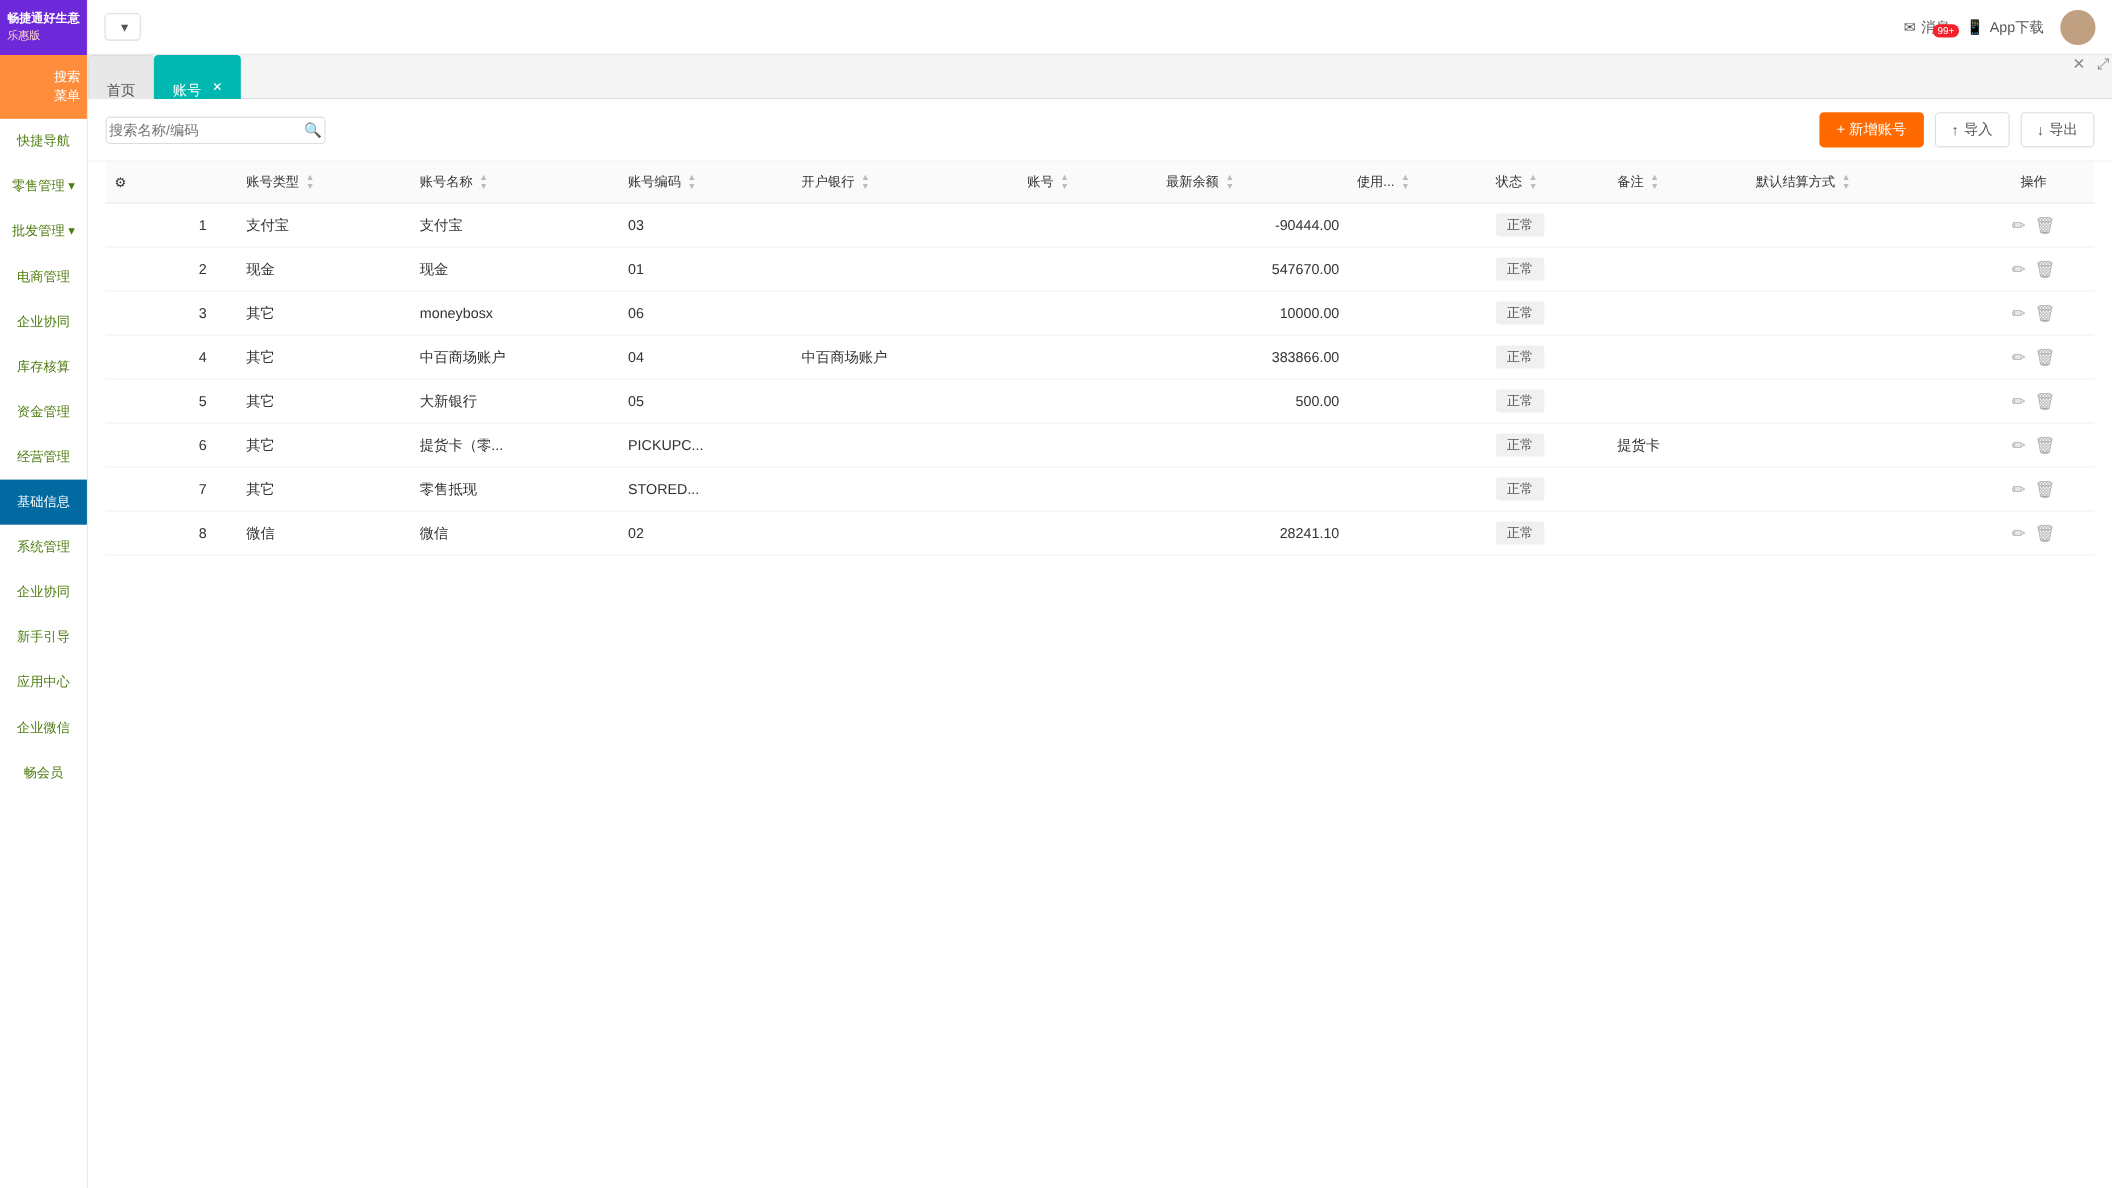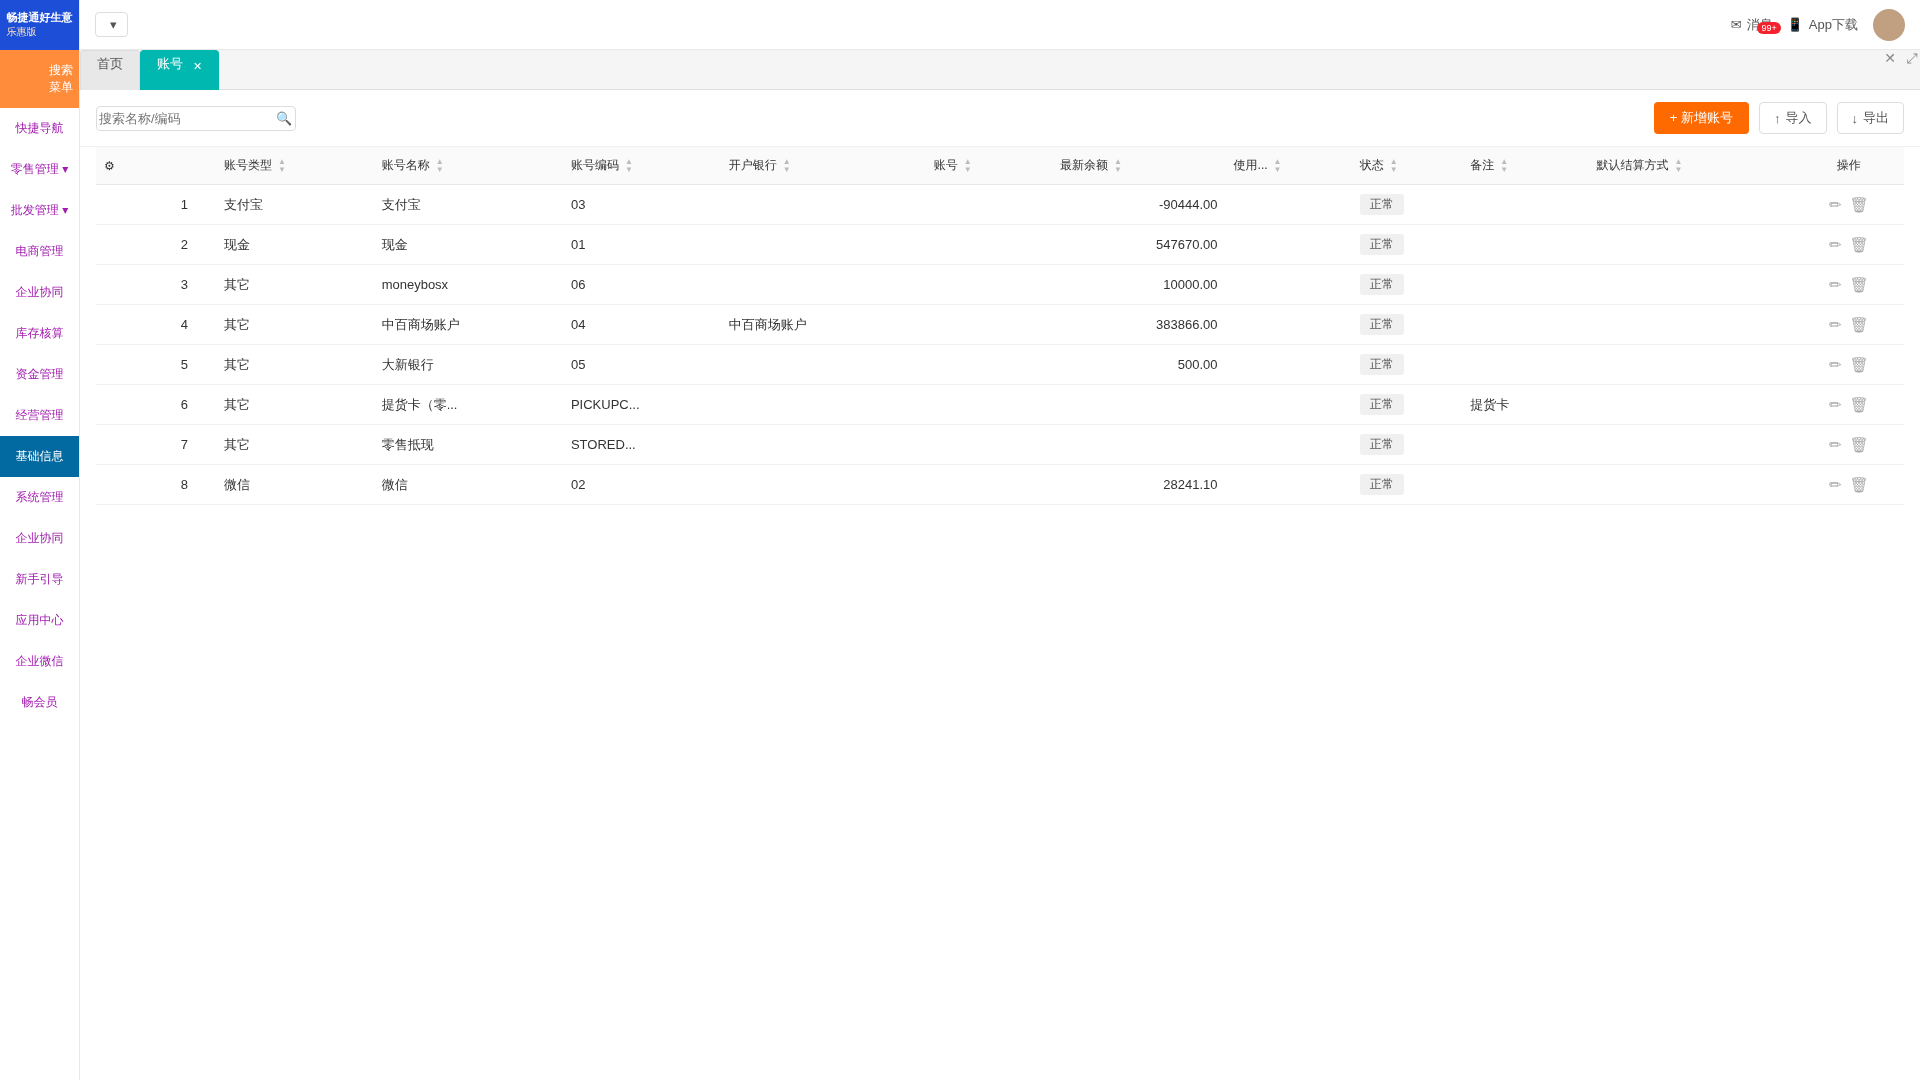--- a/index.html
+++ b/index.html
@@ -1,39 +1,39 @@
 <!DOCTYPE html>
 <html><head>
   <meta charset="utf-8">
   <style>
     * { margin: 0; padding: 0; box-sizing: border-box; }
     body { font-family: "Microsoft YaHei", "PingFang SC", sans-serif; font-size: 13px; background: #f0f2f5; display: flex; height: 1080px; width: 1920px; overflow: hidden; }
 
     
     .sidebar { width: 80px; background: #fff; display: flex; flex-direction: column; align-items: center; padding-top: 0; border-right: 1px solid #e8e8e8; flex-shrink: 0; }
-    .sidebar-logo { width: 100%; background: #1d4ed8; display: flex; align-items: center; justify-content: center; padding: 20px 5px; height: 50px; }
+    .sidebar-logo { width: 100%; background: #6d28d9; display: flex; align-items: center; justify-content: center; padding: 20px 5px; height: 50px; }
     .sidebar-logo-text { color: #fff; font-size: 11px; font-weight: bold; text-align: center; line-height: 1.2; }
     .sidebar-logo-sub { color: #ffe0c0; font-size: 10px; }
-    .sidebar-item { width: 100%; text-align: center; padding: 12px 5px; cursor: pointer; color: #a21caf; font-size: 12px; border-bottom: none; }
+    .sidebar-item { width: 100%; text-align: center; padding: 12px 5px; cursor: pointer; color: #4d7c0f; font-size: 12px; border-bottom: none; }
     .sidebar-item.active { background: #0369a1; color: #fff; border-radius: 0; }
     .sidebar-search { background: #ff8c3a; color: #fff; padding-left: 48px; }
 
     
     .main-area { flex: 1; display: flex; flex-direction: column; overflow: hidden; }
 
     
     .top-header { height: 50px; background: #fff; display: flex; align-items: center; justify-content: space-between; padding: 0 15px; border-bottom: 1px solid #e8e8e8; flex-shrink: 0; }
     .top-header-left { display: flex; align-items: center; gap: 10px; }
     .top-header-dropdown { display: flex; align-items: center; gap: 4px; color: #555; cursor: pointer; font-size: 13px; border: 1px solid #ddd; padding: 4px 10px; border-radius: 4px; }
     .top-header-right { display: flex; align-items: center; gap: 15px; }
     .msg-btn { position: relative; display: flex; align-items: center; gap: 5px; color: #555; cursor: pointer; font-size: 13px; }
     .badge { position: absolute; top: -6px; right: -8px; background: #f5222d; color: #fff; font-size: 9px; border-radius: 8px; padding: 1px 4px; min-width: 16px; text-align: center; margin-top: 12px; }
     .app-download { display: flex; align-items: center; gap: 5px; color: #555; cursor: pointer; font-size: 13px; }
     .avatar { width: 32px; height: 32px; border-radius: 50%; background: #ccc; overflow: hidden; }
-    .tab { display: flex; align-items: flex-end; gap: 6px; padding: 22px 16px; border-radius: 4px 4px 0 0; cursor: pointer; font-size: 13px; color: #555; background: #e8e8e8; border: 1px solid #ddd; border-bottom: none; }
+    .tab { display: flex; align-items: flex-start; gap: 6px; padding: 22px 16px; border-radius: 4px 4px 0 0; cursor: pointer; font-size: 13px; color: #555; background: #e8e8e8; border: 1px solid #ddd; border-bottom: none; }
     .tab.active { background: #00b8b0; color: #fff; border-color: #00b8b0; }
     .tab-close { cursor: pointer; font-size: 11px; color: inherit; margin-left: 4px; }
     .tab-window-btns { margin-left: auto; display: flex; gap: 6px; }
     .win-btn { width: 16px; height: 16px; display: flex; align-items: center; justify-content: center; cursor: pointer; color: #888; font-size: 14px; }
 
     
     .content { flex: 1; overflow: hidden; background: #fff; display: flex; flex-direction: column; }
 
     
     .toolbar { display: flex; align-items: center; justify-content: space-between; padding: 12px 16px; border-bottom: 1px solid #f0f0f0; flex-shrink: 0; }

